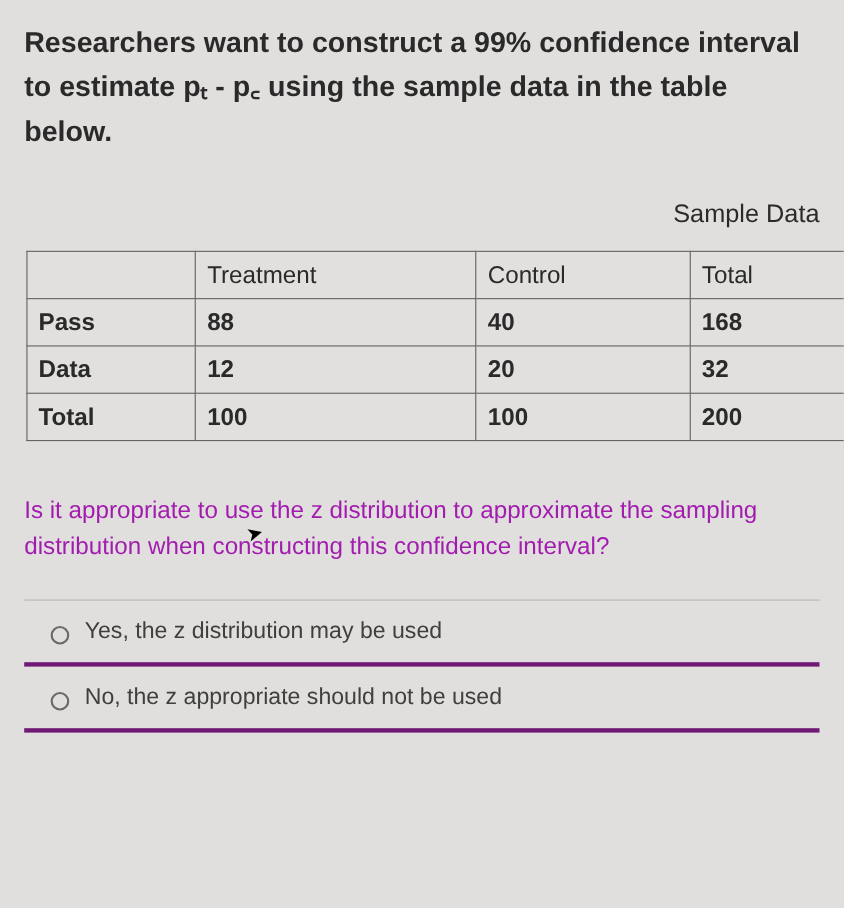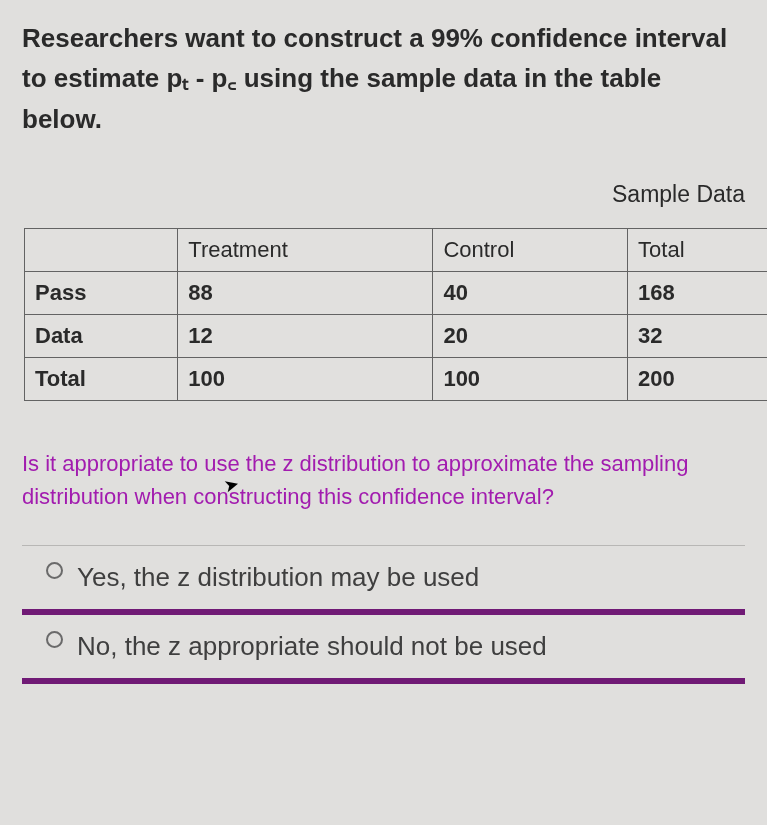--- a/index.html
+++ b/index.html
@@ -80,26 +80,26 @@
       font-size: 22px;
       line-height: 1.5;
       margin-bottom: 32px;
       color: #a21caf;
       font-weight: 400;
     }
     .answers {
       border-top: 1px solid #b8b7b5;
     }
     .answer-row {
-      border-bottom: 6px solid #701a75;
+      border-bottom: 4px solid #701a75;
       padding: 16px 8px 16px 24px;
       display: flex;
-      align-items: flex-start;
+      align-items: flex-end;
       gap: 14px;
-      font-size: 26px;
+      font-size: 21px;
       color: #3f3f3f;
     }
     .radio {
       width: 17px;
       height: 17px;
       border: 2px solid #6a6a6a;
       border-radius: 50%;
       flex-shrink: 0;
       display: inline-block;
       background: transparent;

